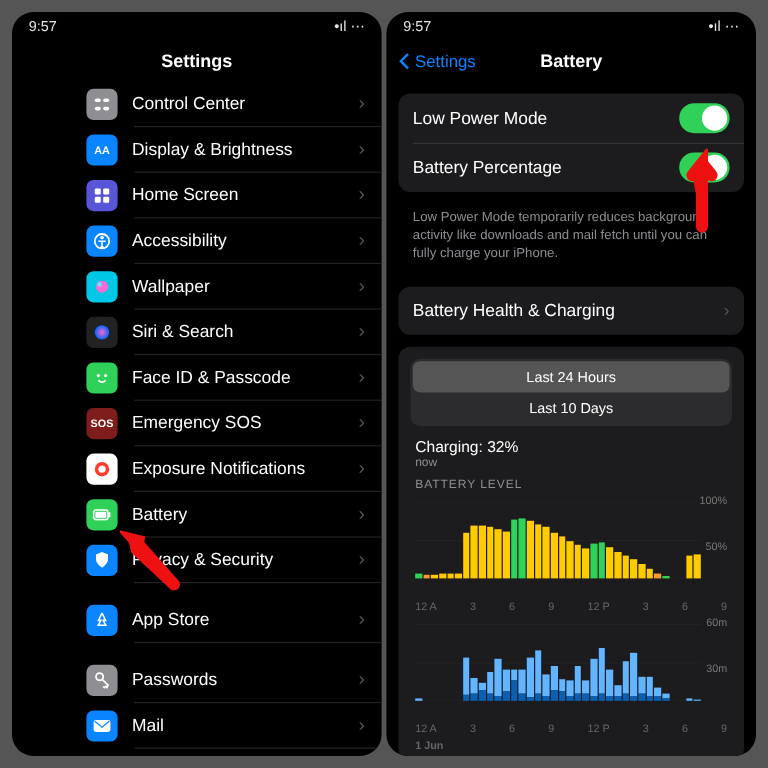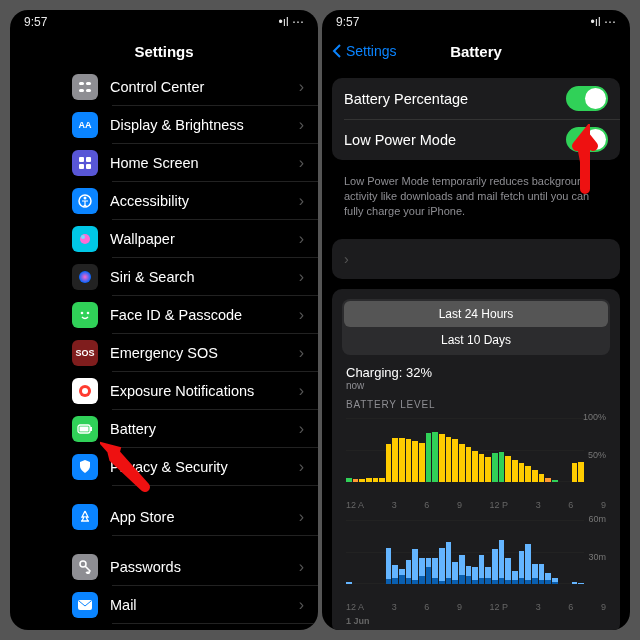--- a/index.html
+++ b/index.html
@@ -227,36 +227,37 @@
       <svg width="10" height="14">
             <path d="M8 1 L2 7 L8 13" stroke="#0a84ff" stroke-width="2" fill="none"></path>
           </svg>
       <span>Settings</span>
     </span>
     <span>Battery</span>
   </div>
 
   <div class="sec">
     <div class="row2">
+      <span style="flex:1">Low Power Mode</span>
+      <div class="toggle on">
+            <div class="knob"></div>
+          </div>
+    </div>
+    <div class="row2">
       <span style="flex:1">Battery Percentage</span>
       <div class="toggle on">
             <div class="knob"></div>
           </div>
     </div>
-    <div class="row2">
-      <span style="flex:1">Low Power Mode</span>
-      <div class="toggle on">
-            <div class="knob"></div>
-          </div>
-    </div>
   </div>
   <div class="footnote">Low Power Mode temporarily reduces background activity like downloads and mail fetch until you can fully charge your iPhone.</div>
 
   <div class="sec">
     <div class="row2">
+      <span style="flex:1">Battery Health &amp; Charging</span>
       <span class="chev">›</span>
     </div>
   </div>
 
   <div class="sec" style="padding-bottom:8px;">
     <div class="seg">
       <div class="act">Last 24 Hours</div>
       <div>Last 10 Days</div>
     </div>
     <div class="substat">Charging: 32%</div>

